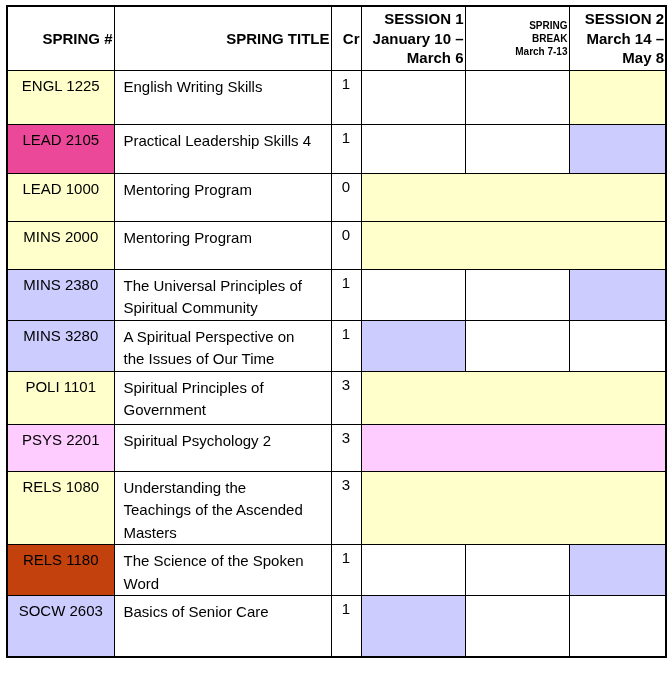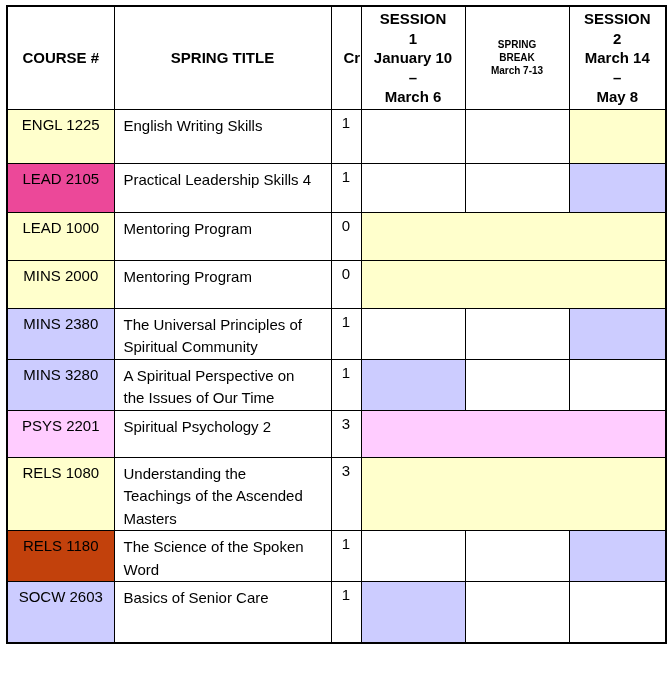--- a/index.html
+++ b/index.html
@@ -20,24 +20,24 @@
   }
   th, td {
     border: 1.4px solid #000000;
     vertical-align: top;
     overflow: hidden;
     box-sizing: border-box;
   }
   th {
     font-size: 15px;
     font-weight: bold;
-    text-align: center;
+    text-align: right;
     vertical-align: middle;
     line-height: 1.3;
-    padding: 2px 12px;
+    padding: 2px 1px;
     background: #ffffff;
   }
   th.pre {
     white-space: pre-line;
   }
   th.small {
     font-size: 10px;
   }
   td.course {
     font-size: 15px;
@@ -71,21 +71,21 @@
   <colgroup>
     <col style="width:107px">
     <col style="width:217px">
     <col style="width:30px">
     <col style="width:104px">
     <col style="width:104px">
     <col style="width:97px">
   </colgroup>
   <thead>
     <tr style="height:57px">
-      <th>COURSE #</th>
+      <th>SPRING #</th>
       <th>SPRING TITLE</th>
       <th>Cr</th>
       <th class="pre">SESSION 1
 January 10 –
 March 6</th>
       <th class="pre small">SPRING
 BREAK
 March 7-13</th>
       <th class="pre">SESSION 2
 March 14 –
@@ -138,20 +138,26 @@
 
     <tr style="height:48px">
       <td class="course" style="background-color: rgb(204, 204, 255);">MINS 3280</td>
       <td class="title"><span>A Spiritual Perspective on the Issues of Our Time</span></td>
       <td class="cr">1</td>
       <td style="background-color: rgb(204, 204, 255);"></td>
       <td style="background-color: rgb(255, 255, 255);"></td>
       <td style="background-color: rgb(255, 255, 255);"></td>
     </tr>
 
+    <tr style="height:53px">
+      <td class="course" style="background-color: rgb(255, 255, 204);">POLI 1101</td>
+      <td class="title"><span>Spiritual Principles of Government</span></td>
+      <td class="cr">3</td>
+      <td colspan="3" style="background-color: rgb(255, 255, 204);"></td>
+    </tr>
 
     <tr style="height:47px">
       <td class="course" style="background-color: rgb(255, 204, 255);">PSYS 2201</td>
       <td class="title"><span>Spiritual Psychology 2</span></td>
       <td class="cr">3</td>
       <td colspan="3" style="background-color: rgb(255, 204, 255);"></td>
     </tr>
 
     <tr style="height:68px">
       <td class="course" style="background-color: rgb(255, 255, 204);">RELS 1080</td>

